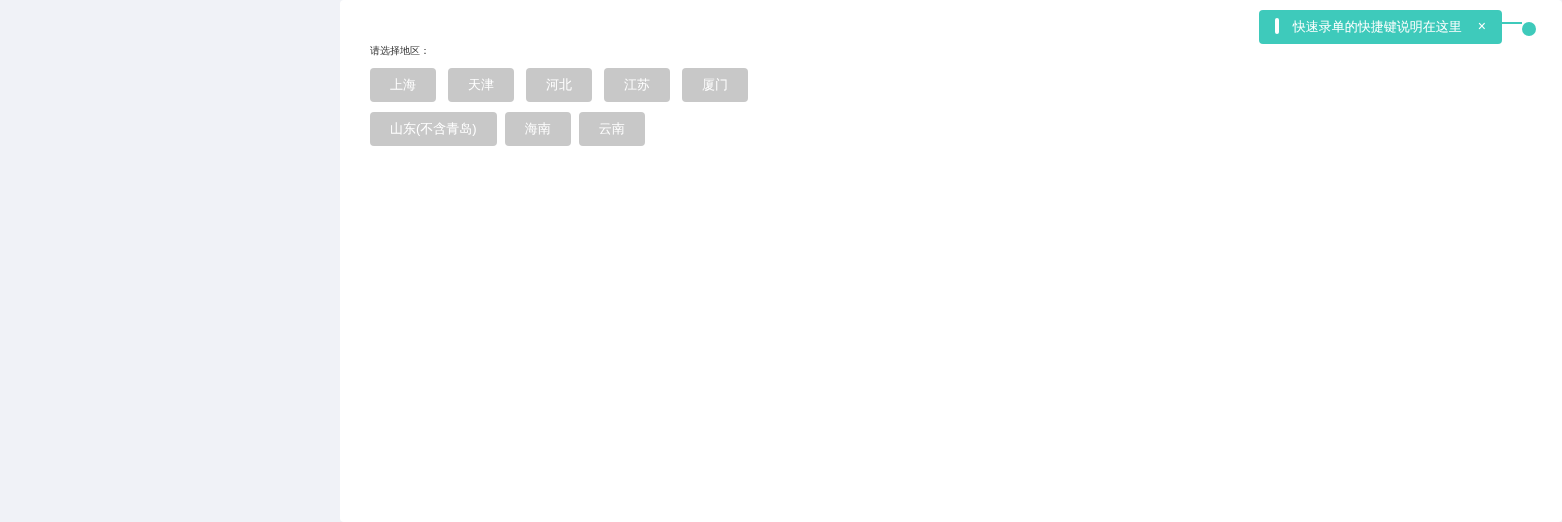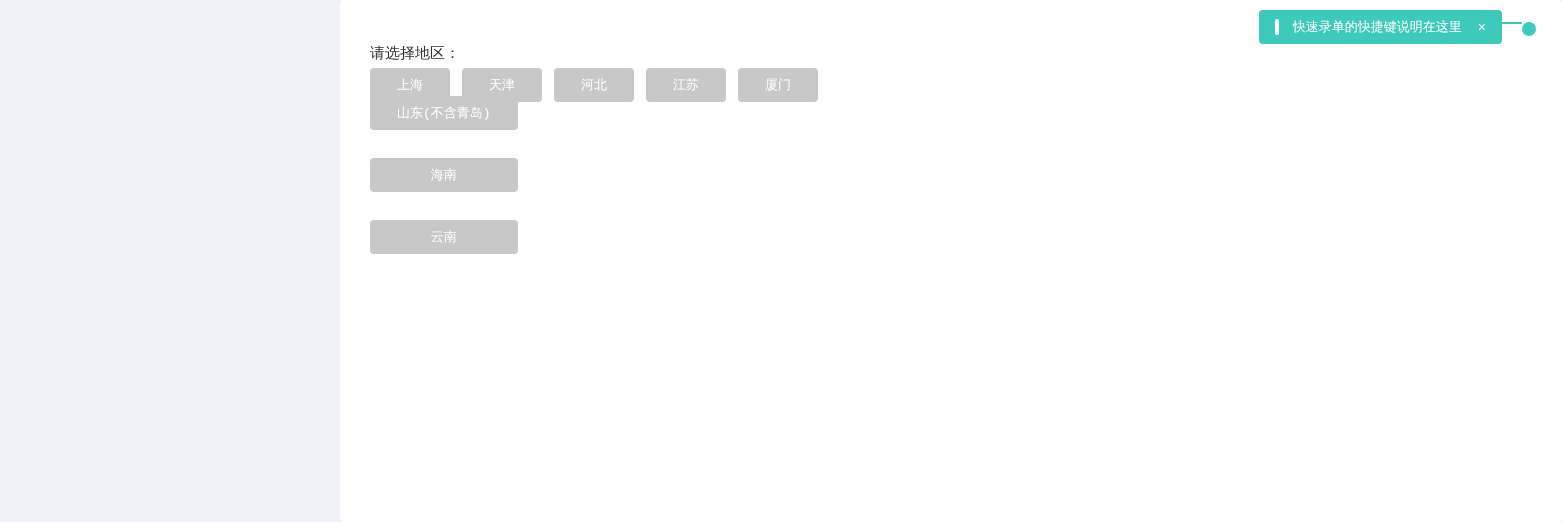--- a/index.html
+++ b/index.html
@@ -33,67 +33,66 @@
       right: 0;
       height: 522px;
       background: #ffffff;
       border-radius: 4px;
     }
 
     .region-label {
       position: absolute;
       top: 44px;
       left: 30px;
-      font-size: 15px;
+      font-size: 10px;
       color: #333;
       font-weight: 500;
     }
 
     .region-buttons-row1 {
       position: absolute;
       top: 68px;
       left: 30px;
       display: flex;
       flex-direction: row;
       gap: 12px;
     }
 
     .region-buttons-row2 {
       position: absolute;
-      top: 96px;
+      top: 112px;
       left: 30px;
       display: flex;
-      flex-direction: column;
-      gap: 28px;
+      flex-direction: row;
+      gap: 8px;
     }
 
     .region-btn {
       background: #c8c8c8;
       color: #ffffff;
       border: none;
       border-radius: 4px;
-      padding: 8px 27px;
+      padding: 8px 20px;
       font-size: 13px;
       cursor: pointer;
-      font-family: Liberation Mono, monospace;
+      font-family: Liberation Sans, sans-serif;
       white-space: nowrap;
     }
 
     
     .tooltip-banner {
       position: absolute;
       top: 10px;
       right: 60px;
       background: #3ecabb;
       color: #fff;
       font-size: 13px;
       padding: 8px 16px;
       border-radius: 4px;
       display: flex;
-      align-items: center;
       gap: 10px;
       white-space: nowrap;
     }
 
     .tooltip-banner .bar {
       display: inline-block;
       width: 4px;
       height: 16px;
       background: #fff;
       border-radius: 2px;

